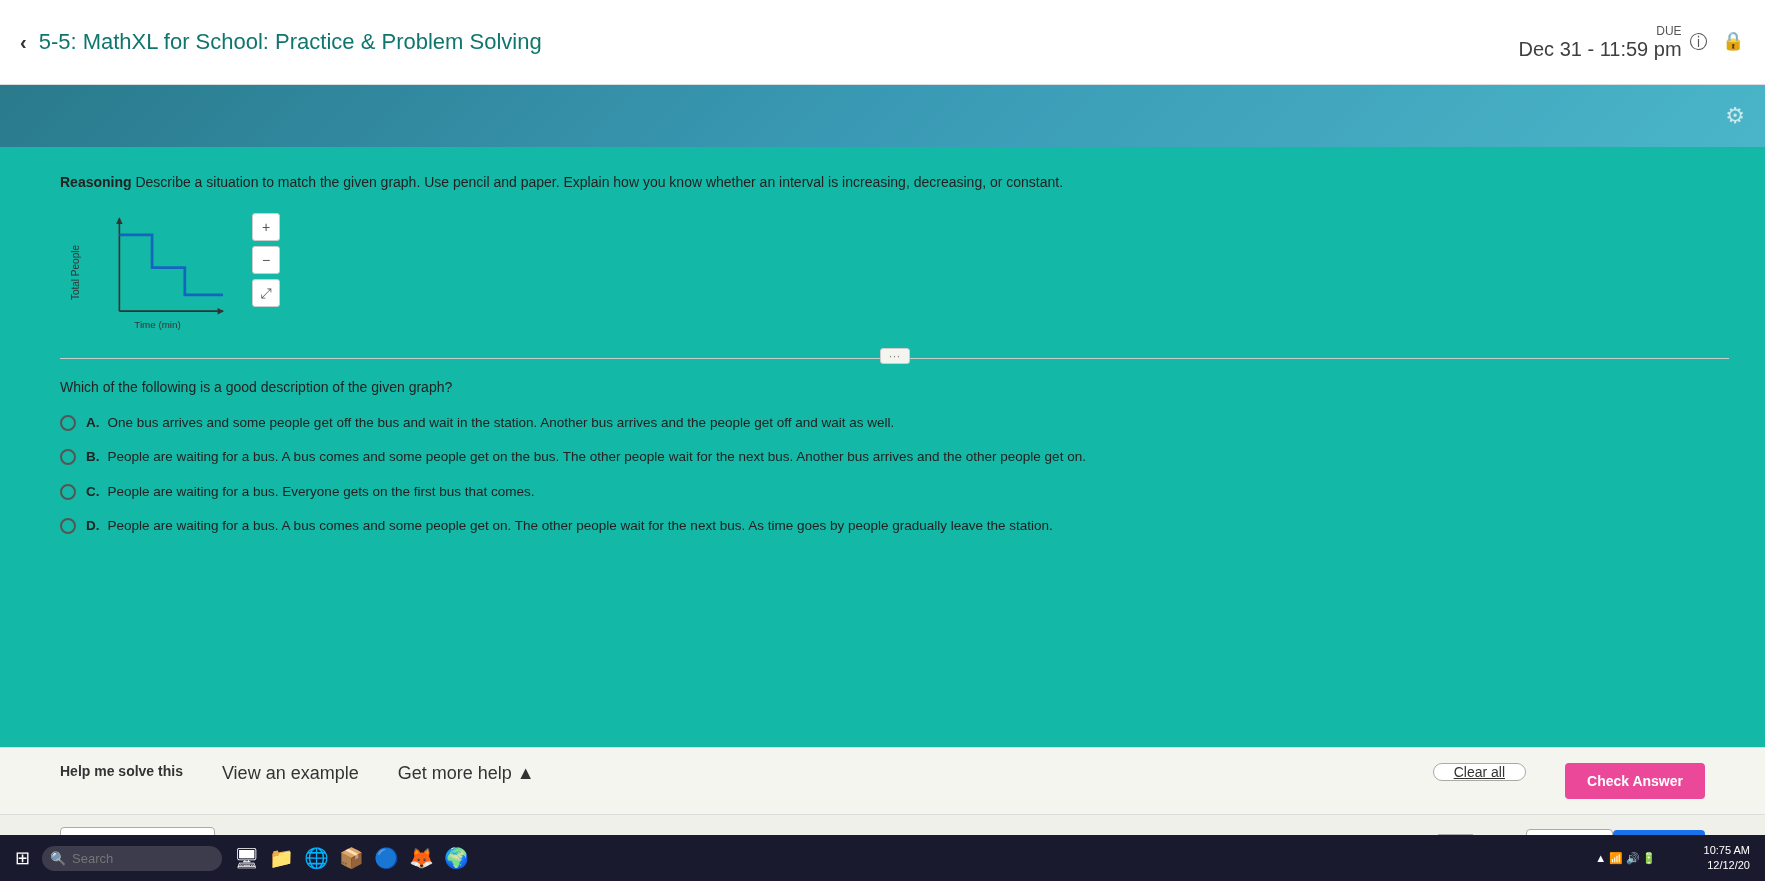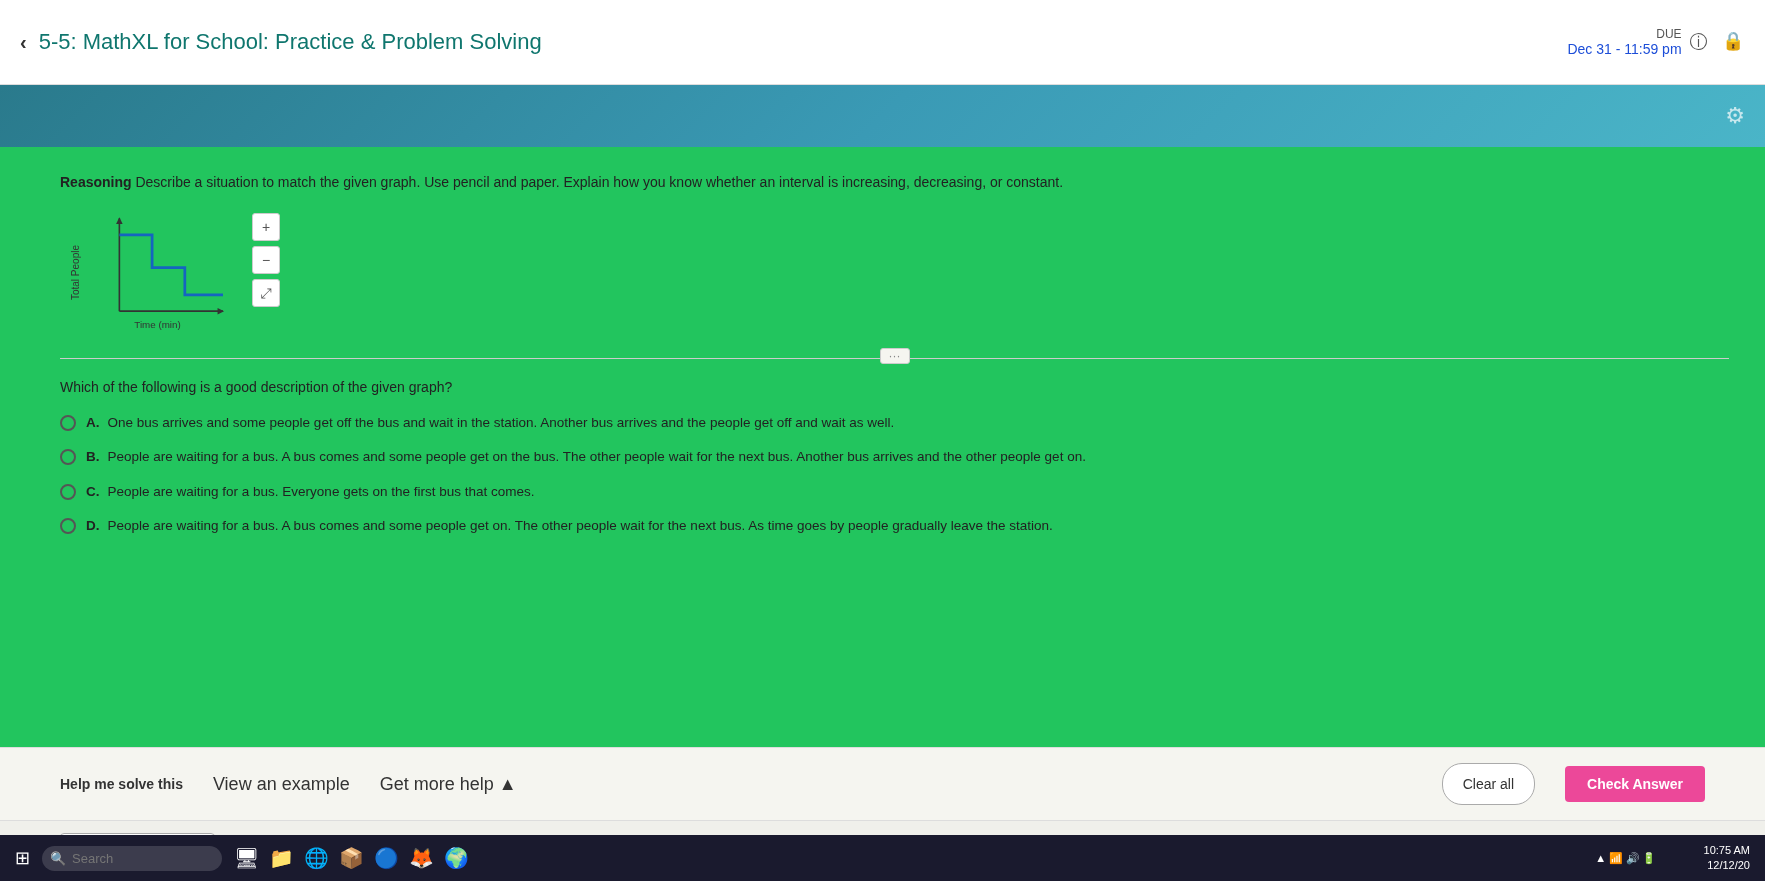--- a/index.html
+++ b/index.html
@@ -59,22 +59,22 @@
       text-align: right;
       margin-right: 8px;
     }
 
     .due-label {
       font-size: 12px;
       color: #555;
     }
 
     .due-date {
-      font-size: 14px;
-      color: #1d4ed8;
+      font-size: 20px;
+      color: #404040;
       font-weight: 500;
     }
 
     .header-icons {
       display: flex;
       gap: 15px;
       font-size: 18px;
       color: #555;
     }
 
@@ -89,21 +89,21 @@
       position: absolute;
       right: 20px;
       top: 50%;
       transform: translateY(-50%);
       color: rgba(255,255,255,0.7);
       font-size: 22px;
     }
 
     
     .content-area {
-      background: #22c55e;
+      background: #14b8a6;
       padding: 25px 36px 20px 60px;
       min-height: 600px;
     }
 
     
     .question-instruction {
       font-size: 14px;
       color: #222;
       margin-bottom: 20px;
       line-height: 1.5;
@@ -198,25 +198,25 @@
     }
 
     .option-label {
       font-weight: 600;
       margin-right: 8px;
     }
 
     
     .action-bar {
       display: flex;
-      align-items: center;
+      align-items: flex-start;
       padding: 15px 60px;
       background: #f5f5f0;
       border-top: 1px solid #ddd;
-      gap: 30px;
+      gap: 39px;
     }
 
     .action-link {
       font-size: 14px;
       font-weight: 700;
       color: #333;
       cursor: pointer;
       text-decoration: none;
     }
 
@@ -227,24 +227,25 @@
     }
 
     .action-spacer {
       flex: 1;
     }
 
     .clear-all-btn {
       background: #fff;
       border: 1px solid #aaa;
       border-radius: 20px;
-      padding: 12px 20px;
-      font-size: 14px;
-      color: #333;
-      cursor: pointer;
+      padding: 0 20px;
+      font-size: 14px;
+      color: #333;
+      cursor: pointer;
+      text-decoration: underline;
     }
 
     .check-answer-btn {
       background: #ec4899;
       border: none;
       border-radius: 4px;
       padding: 10px 22px;
       font-size: 14px;
       color: #fff;
       font-weight: 600;

